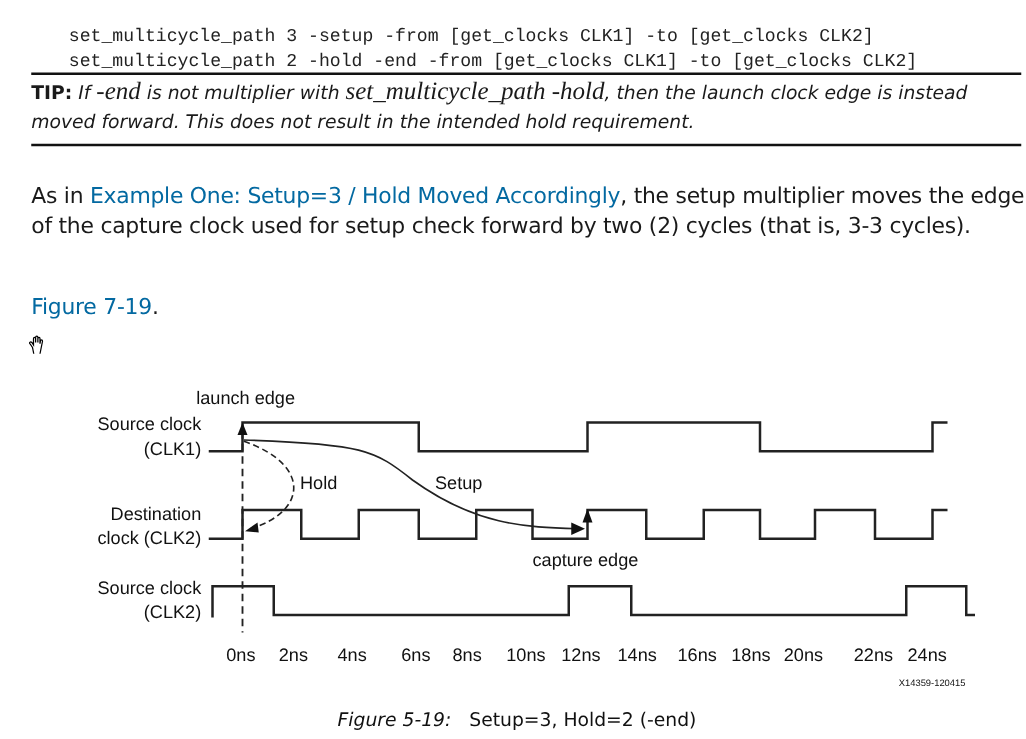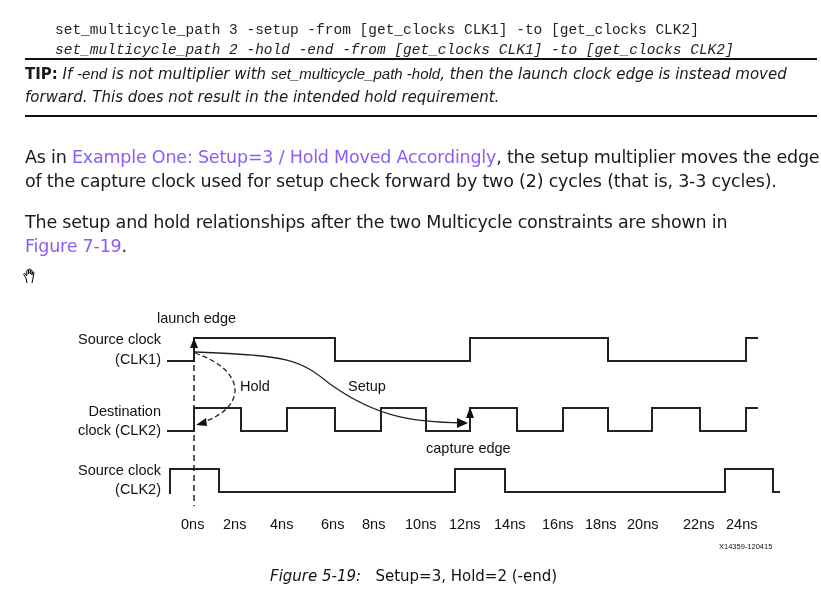--- a/index.html
+++ b/index.html
@@ -1,48 +1,48 @@
 <!DOCTYPE html>
 <html><head>
 <meta charset="utf-8">
 <style>
   html, body { margin:0; padding:0; background:#ffffff; }
   body { width:821px; height:591px; position:relative; overflow:hidden; font-family:"DejaVu Sans", sans-serif; color:#1a1a1a; }
   .code { position:absolute; left:55px; font-family:"Liberation Mono", monospace; font-size:14.5px; color:#222; white-space:pre;margin-top:16px; }
   .rule { position:absolute; left:25px; width:792px; height:1.5px; background:#111; }
   .tip { position:absolute; left:25px; top:62px; width:790px; font-family:"DejaVu Sans", sans-serif; font-size:15px; line-height:23px; font-style:italic; color:#1a1a1a; }
   .tip .tiplabel { font-style:normal; font-weight:bold; }
-  .tip .mono { font-family:Liberation Sans, sans-serif; font-style:italic; font-size:15px; }
+  .tip .mono { font-family:Liberation Serif, serif; font-style:italic; font-size:20px; }
   .para { position:absolute; left:25px; width:795px; font-size:17.5px; line-height:24px; color:#1a1a1a; letter-spacing:-0.2px; }
-  .link { color:#8b5cf6; cursor:pointer; }
+  .link { color:#0369a1; cursor:pointer; }
   .cursor { position:absolute; left:20px; top:266px; width:18px; height:18px; }
   .diagram { position:absolute; left:0; top:295px; width:821px; height:265px; }
   .diagram text { font-family:"Liberation Sans", sans-serif; fill:#111; }
   .caption { position:absolute; left:270px; top:567px; font-size:15px; color:#111; white-space:pre; }
   .caption .num { font-style:italic;margin-top:28px; }
   .caption .ttl { font-weight:normal; }
 </style>
 </head>
 <body>
 
 <div class="code" style="top:6px;">set_multicycle_path 3 -setup -from [get_clocks CLK1] -to [get_clocks CLK2]</div>
-<div class="code" style="top:26px;font-style:italic;">set_multicycle_path 2 -hold -end -from [get_clocks CLK1] -to [get_clocks CLK2]</div>
+<div class="code" style="top:26px;">set_multicycle_path 2 -hold -end -from [get_clocks CLK1] -to [get_clocks CLK2]</div>
 
 <div class="rule" style="top:58px;"></div>
 <div class="tip">
   <span class="tiplabel">TIP:</span><span> If </span><span class="mono">-end</span><span> is not multiplier with </span><span class="mono">set_multicycle_path -hold</span><span>, then the launch clock edge is instead moved forward. This does not result in the intended hold requirement.</span>
 </div>
 <div class="rule" style="top:115px;"></div>
 
 <div class="para" style="top:145px;">
   <span>As in </span><span class="link">Example One: Setup=3 / Hold Moved Accordingly</span><span>, the setup multiplier moves the edge of the capture clock used for setup check forward by two (2) cycles (that is, 3-3 cycles).</span>
 </div>
 
 <div class="para" style="top:210px;">
-  <span>The setup and hold relationships after the two Multicycle constraints are shown in </span><br><span class="link">Figure 7-19</span><span>.</span>
+  <br><span class="link">Figure 7-19</span><span>.</span>
 </div>
 
 <svg class="cursor" viewBox="0 0 18 18">
   <path d="M4 9 L6 12 L7 17 M12 17 L13 12 L14 7 C14 5.5 12.5 5.5 12.3 7 L12 9 L12 5 C12 3.5 10.5 3.5 10.3 5 L10.3 8 L10.3 4 C10.3 2.5 8.5 2.5 8.5 4 L8.5 8 L8.5 5 C8.5 3.5 6.8 3.5 6.8 5 L6.8 10 L5.5 8 C4.5 7 3 8 4 9" fill="#fff" stroke="#000" stroke-width="1"></path>
 </svg>
 
 <svg class="diagram" viewBox="0 295 821 265" width="821" height="265">
 
   <text x="157" y="323" font-size="14.5">launch edge</text>
 

